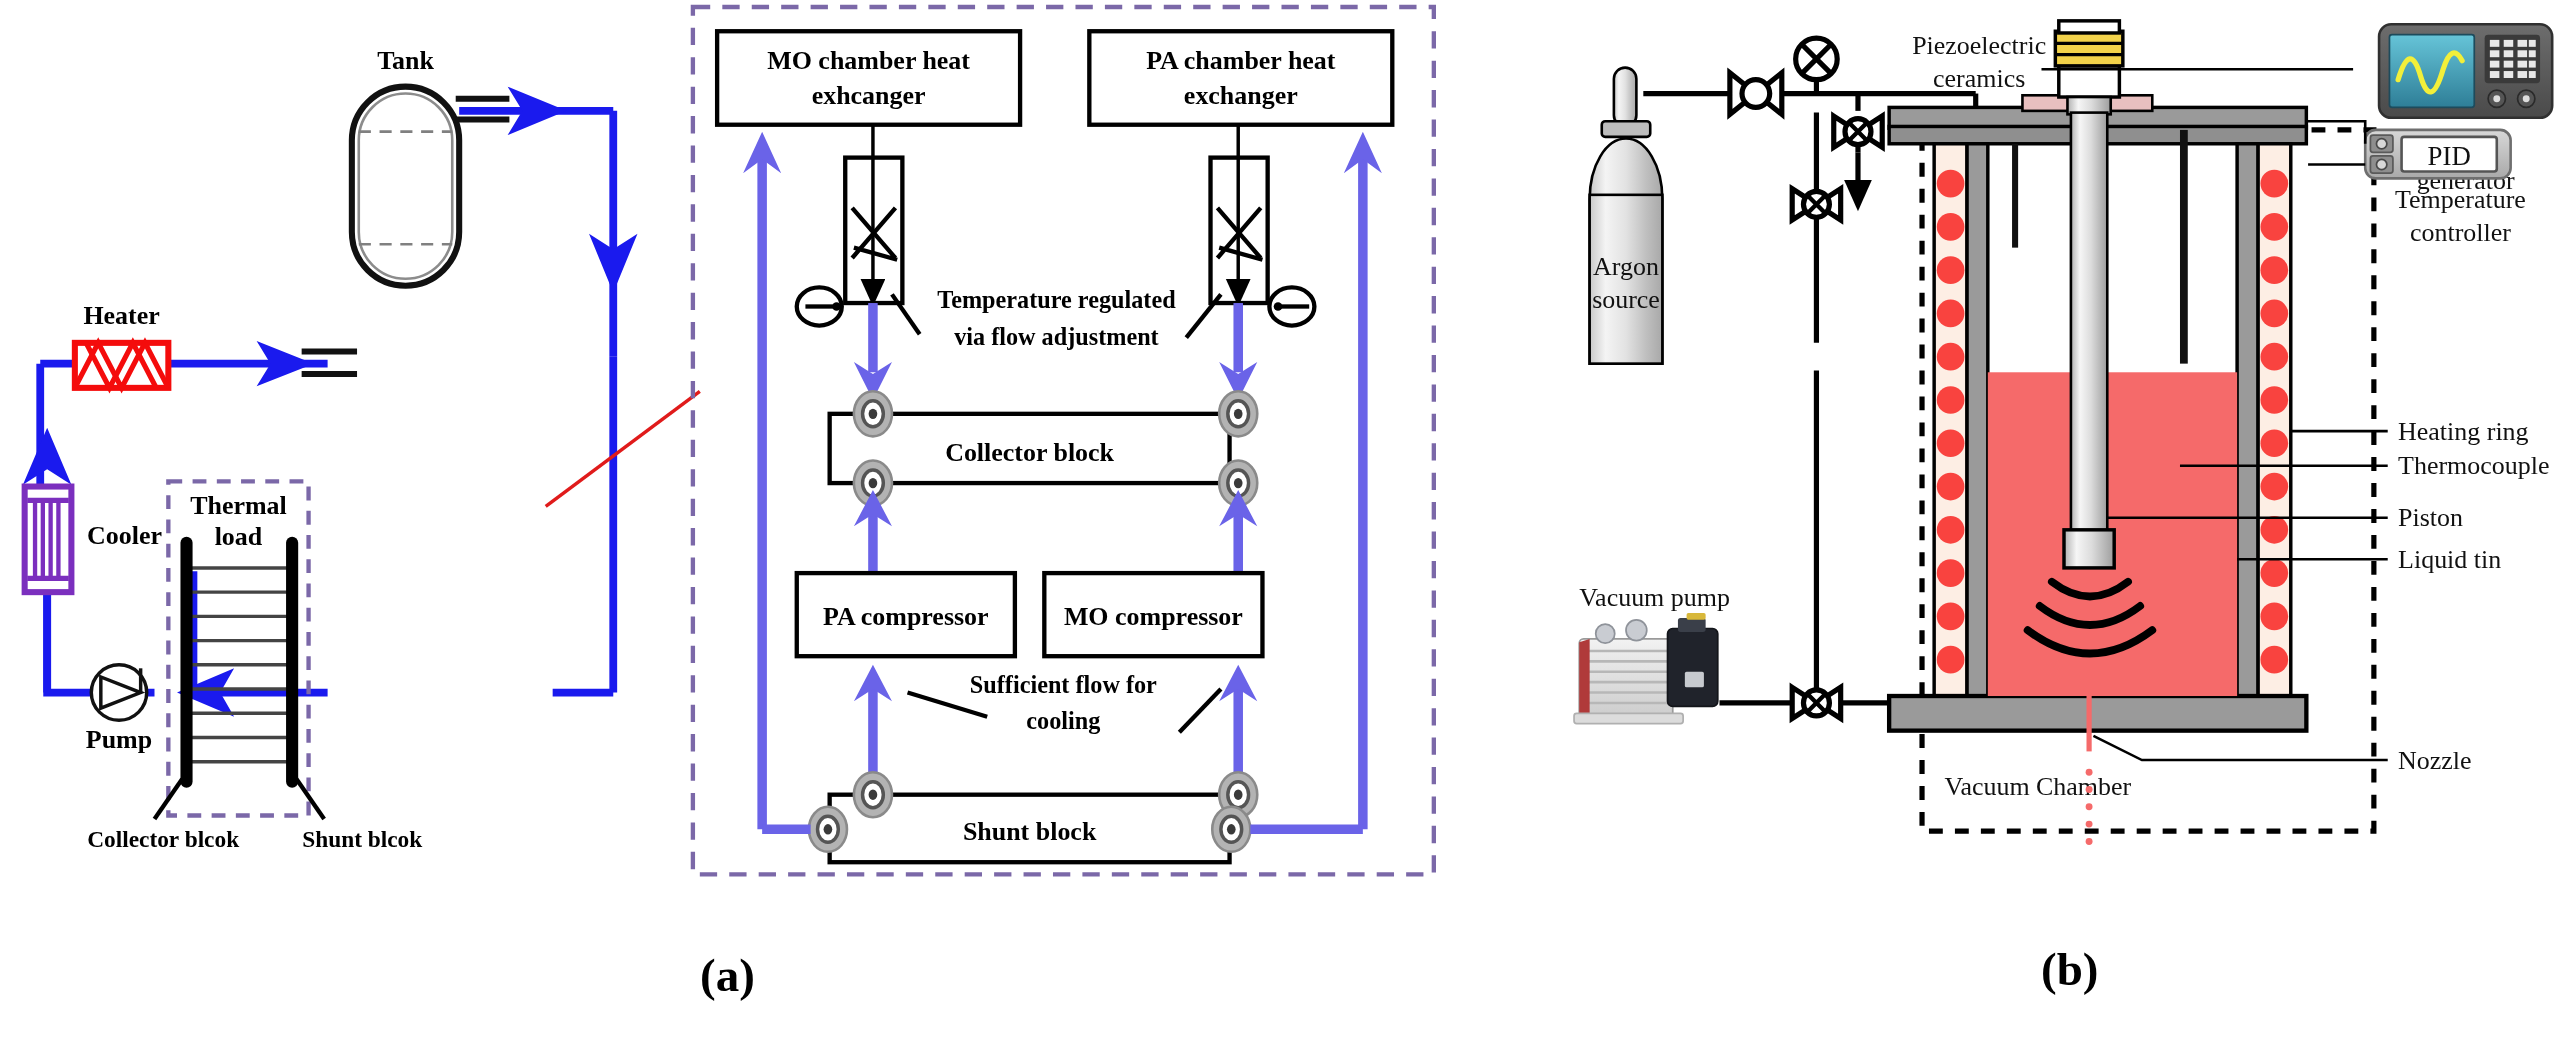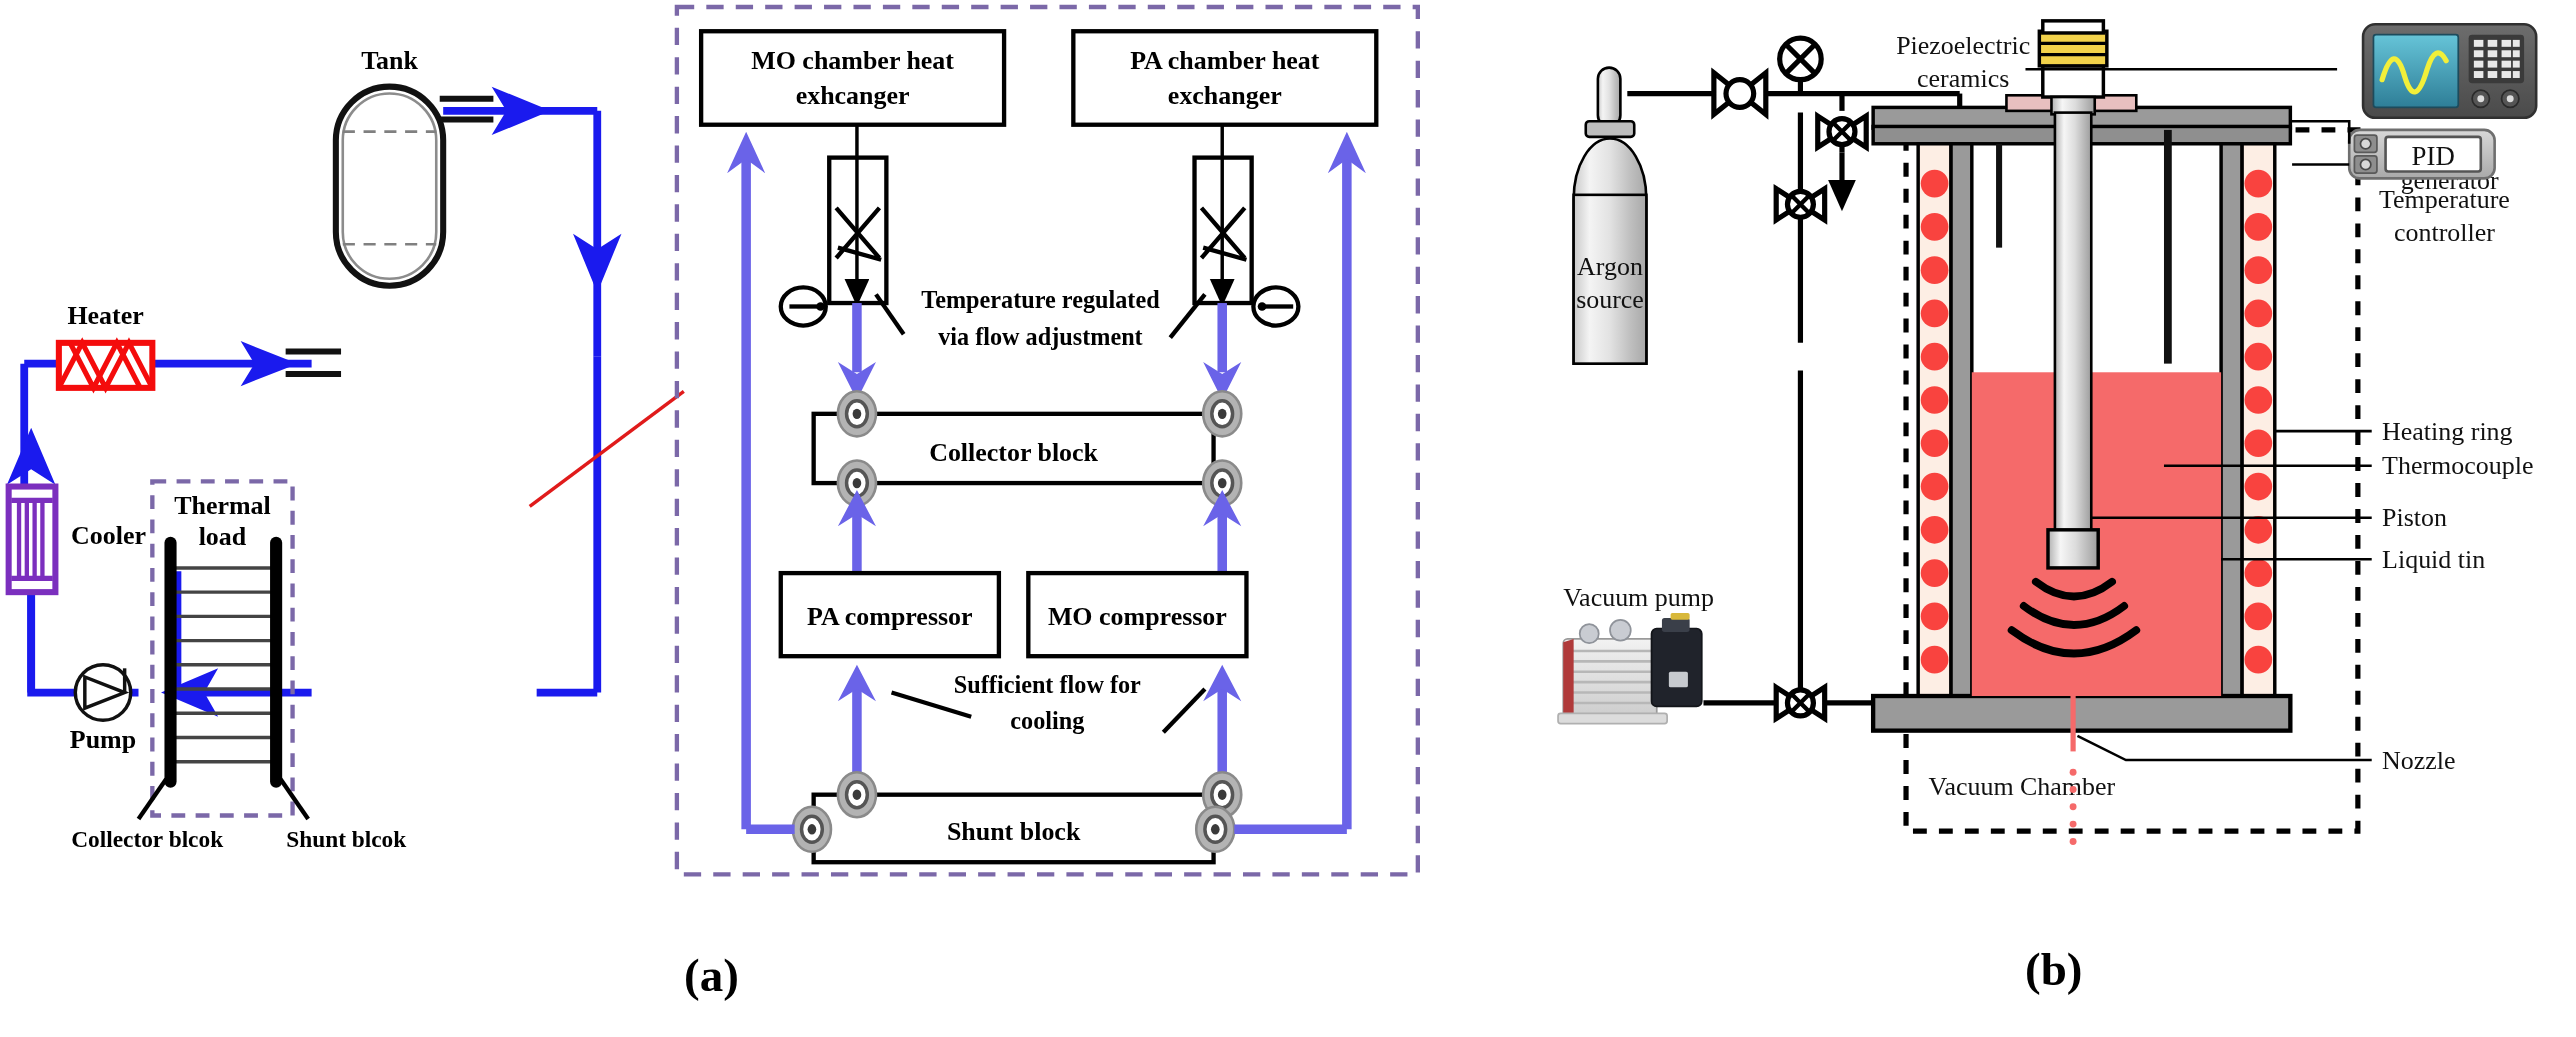--- a/index.html
+++ b/index.html
@@ -1,18 +1,18 @@
 <!DOCTYPE html>
 <html style="font-size:14px"><head>
 <meta charset="utf-8">
 <style>
   html,body{margin:0;padding:0;background:#fff;}
   body{width:2576px;height:1038px;position:relative;overflow:hidden;
        font-family:"Liberation Serif",serif;}
-  .fig{position:absolute;left:0;top:0;width:2184px;height:1038px;}
+  .fig{position:absolute;left:16px;top:0;width:2184px;height:1038px;}
   .cap{position:absolute;font-weight:bold;font-size:47px;color:#000;
        font-family:"Liberation Serif",serif;}
   svg{display:block;}
   text{font-family:"Liberation Serif",serif;}
 </style>
 </head>
 <body>
 
 <div class="fig">
 

